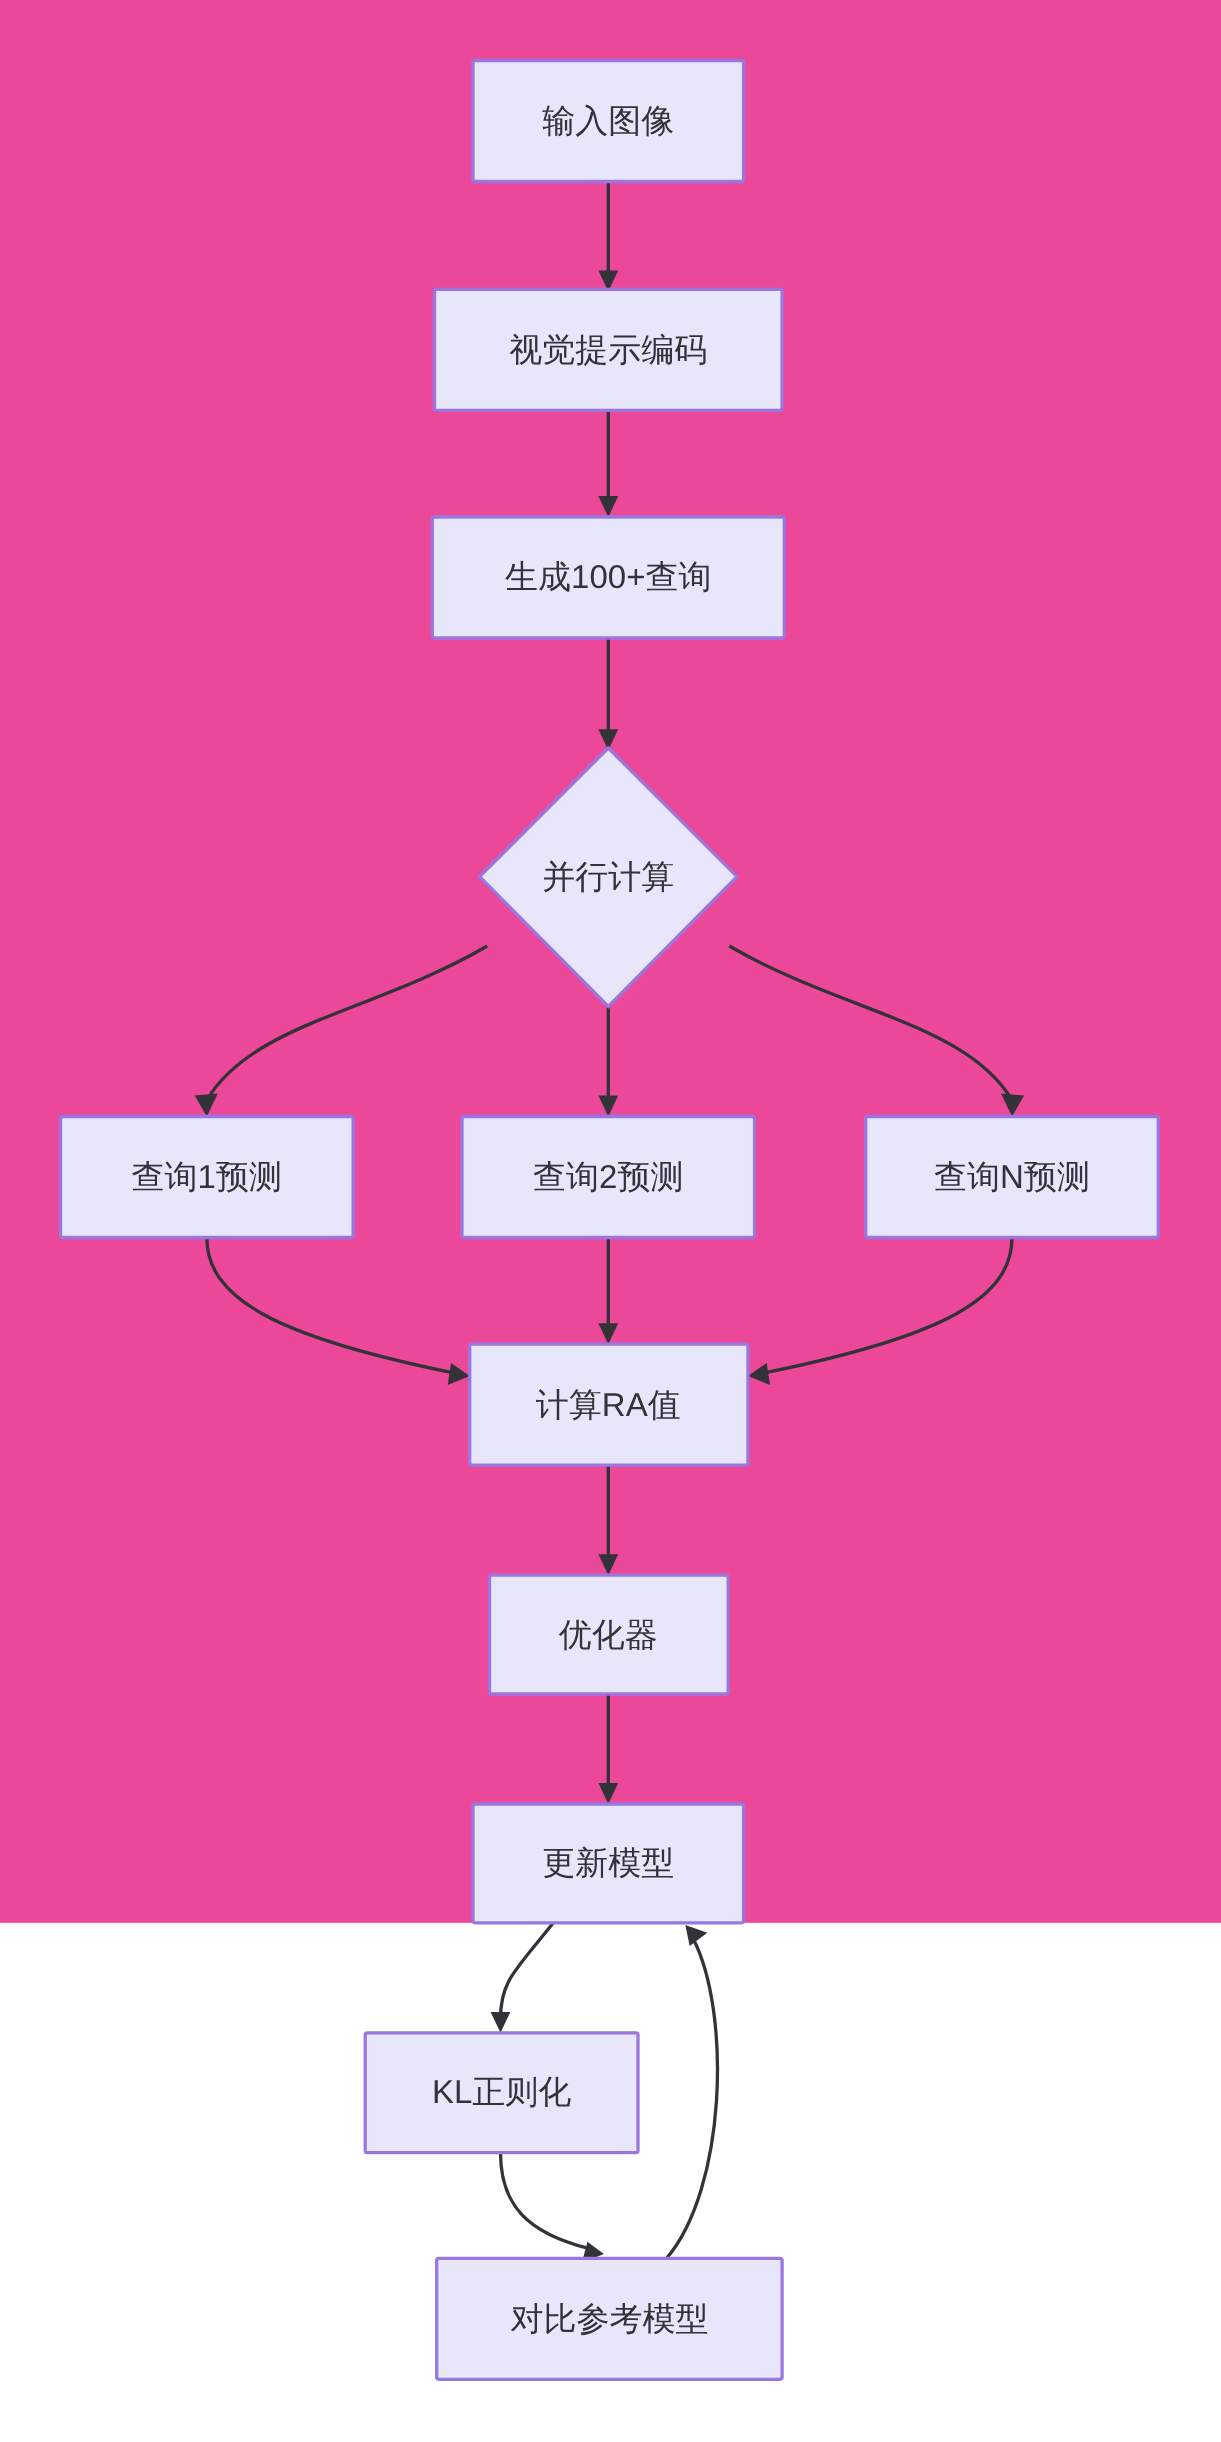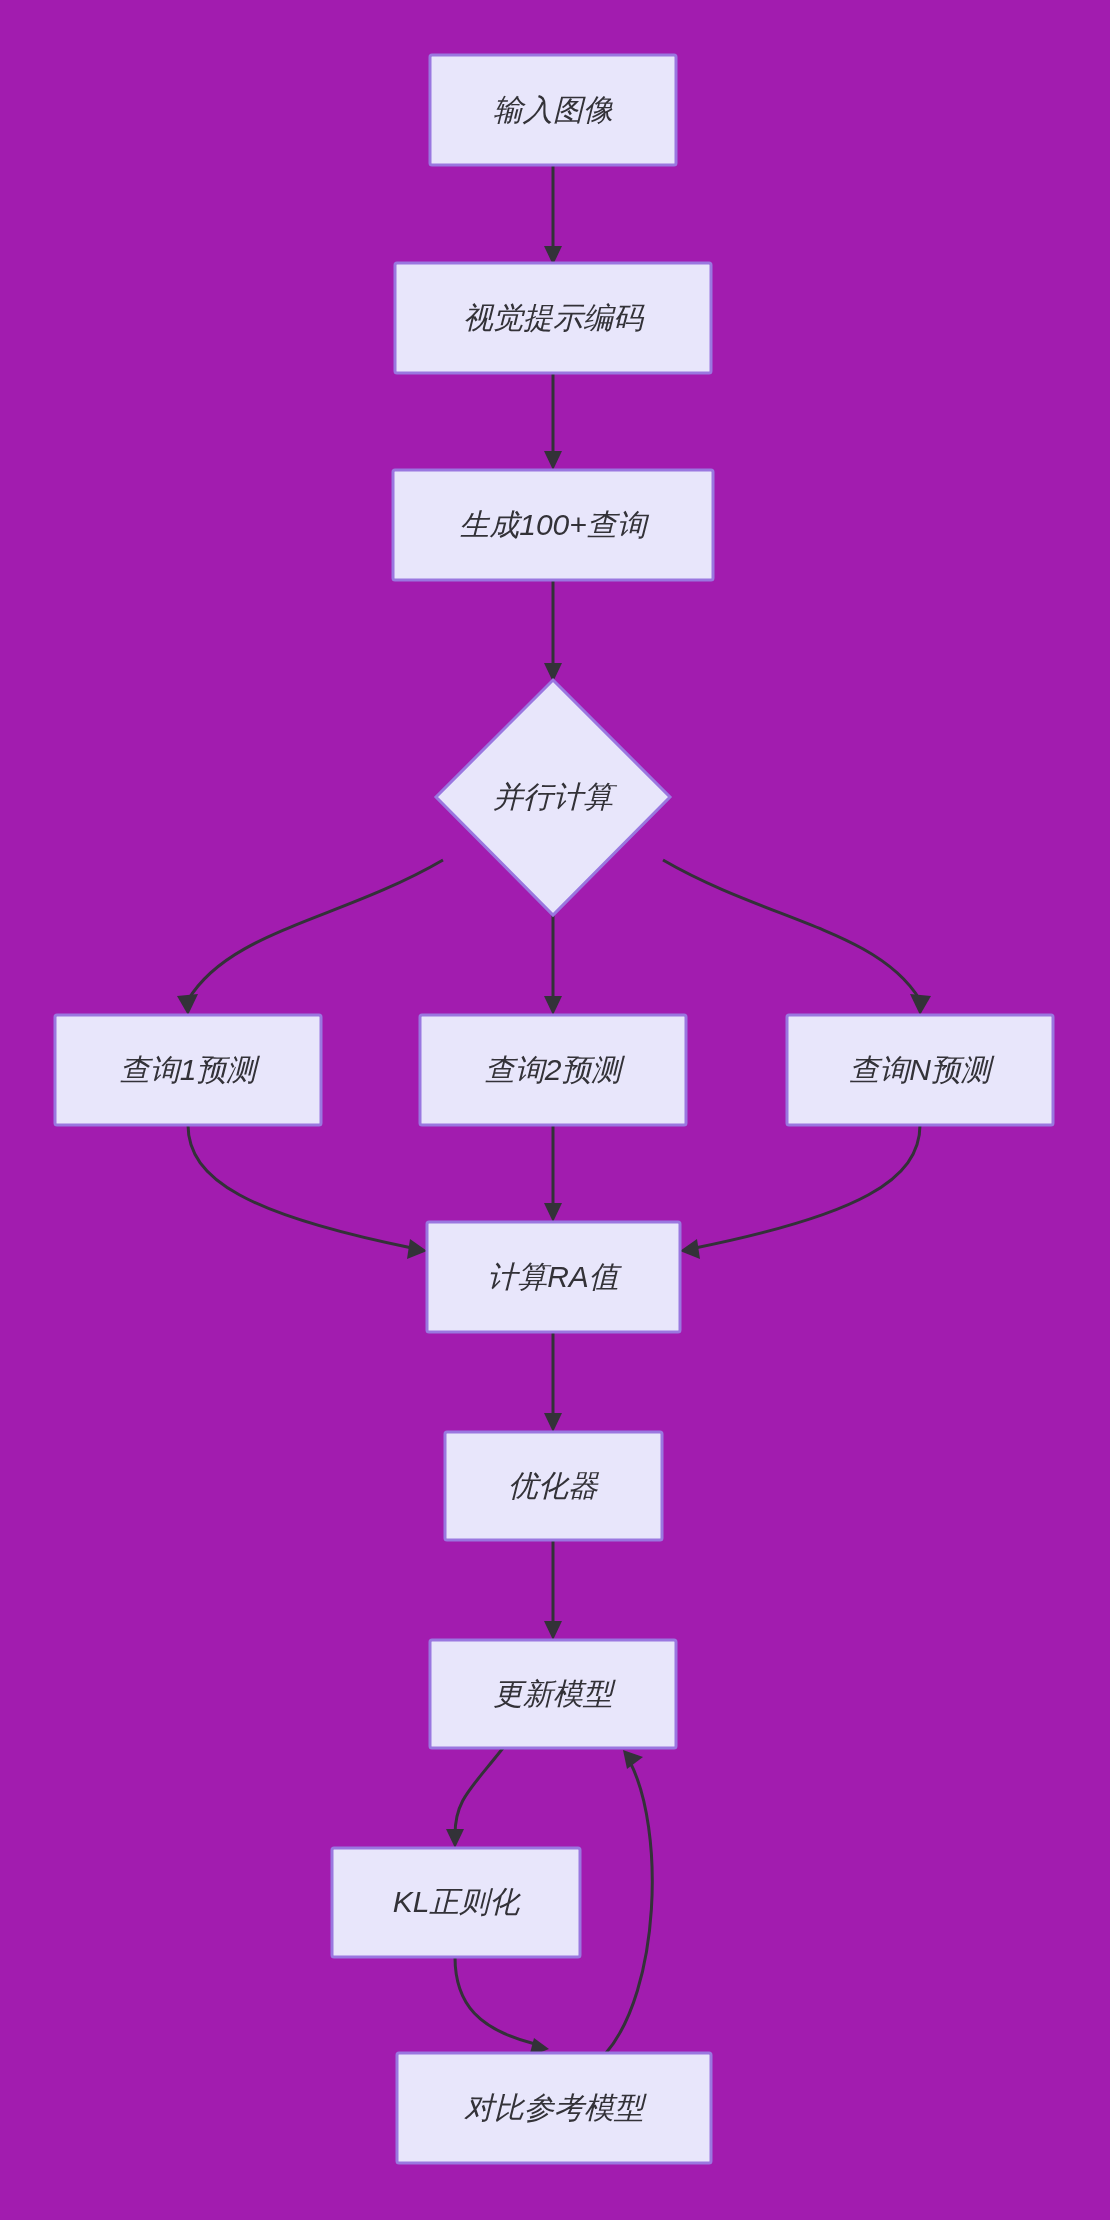--- a/index.html
+++ b/index.html
@@ -9,23 +9,22 @@
   }
   body {
     width: 1110px;
     height: 2220px;
     font-family: "Liberation Sans", "DejaVu Sans", sans-serif;
     overflow: hidden;
   }
   #flow-root {
     position: relative;
     width: 1110px;
-    height: 2220px;
-    background: #a21caf;
-    font-style: italic;
+    height: 1748px;
+    background: #ec4899;
   }
   svg#flow-svg {
     position: absolute;
     top: 0;
     left: 0;
     width: 1110px;
     height: 2220px;
     display: block;
   }
   .node-shape {

